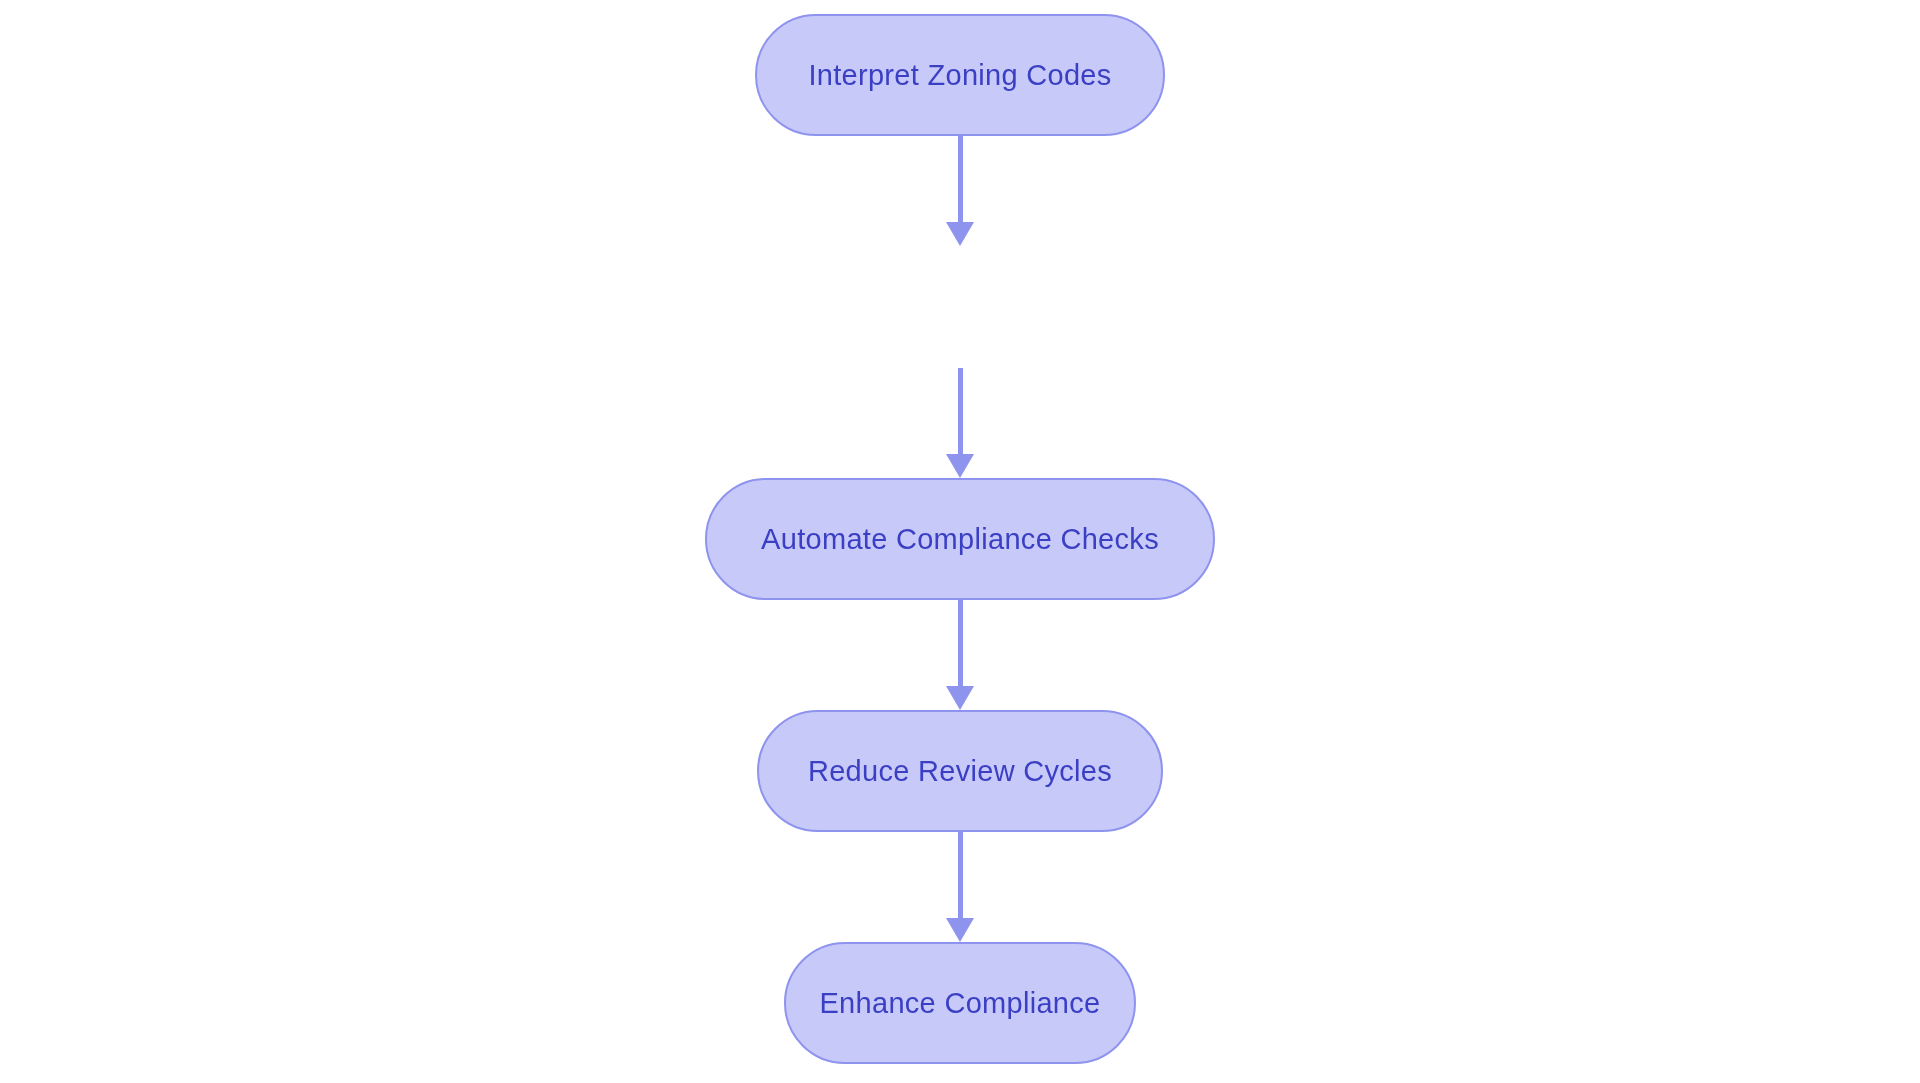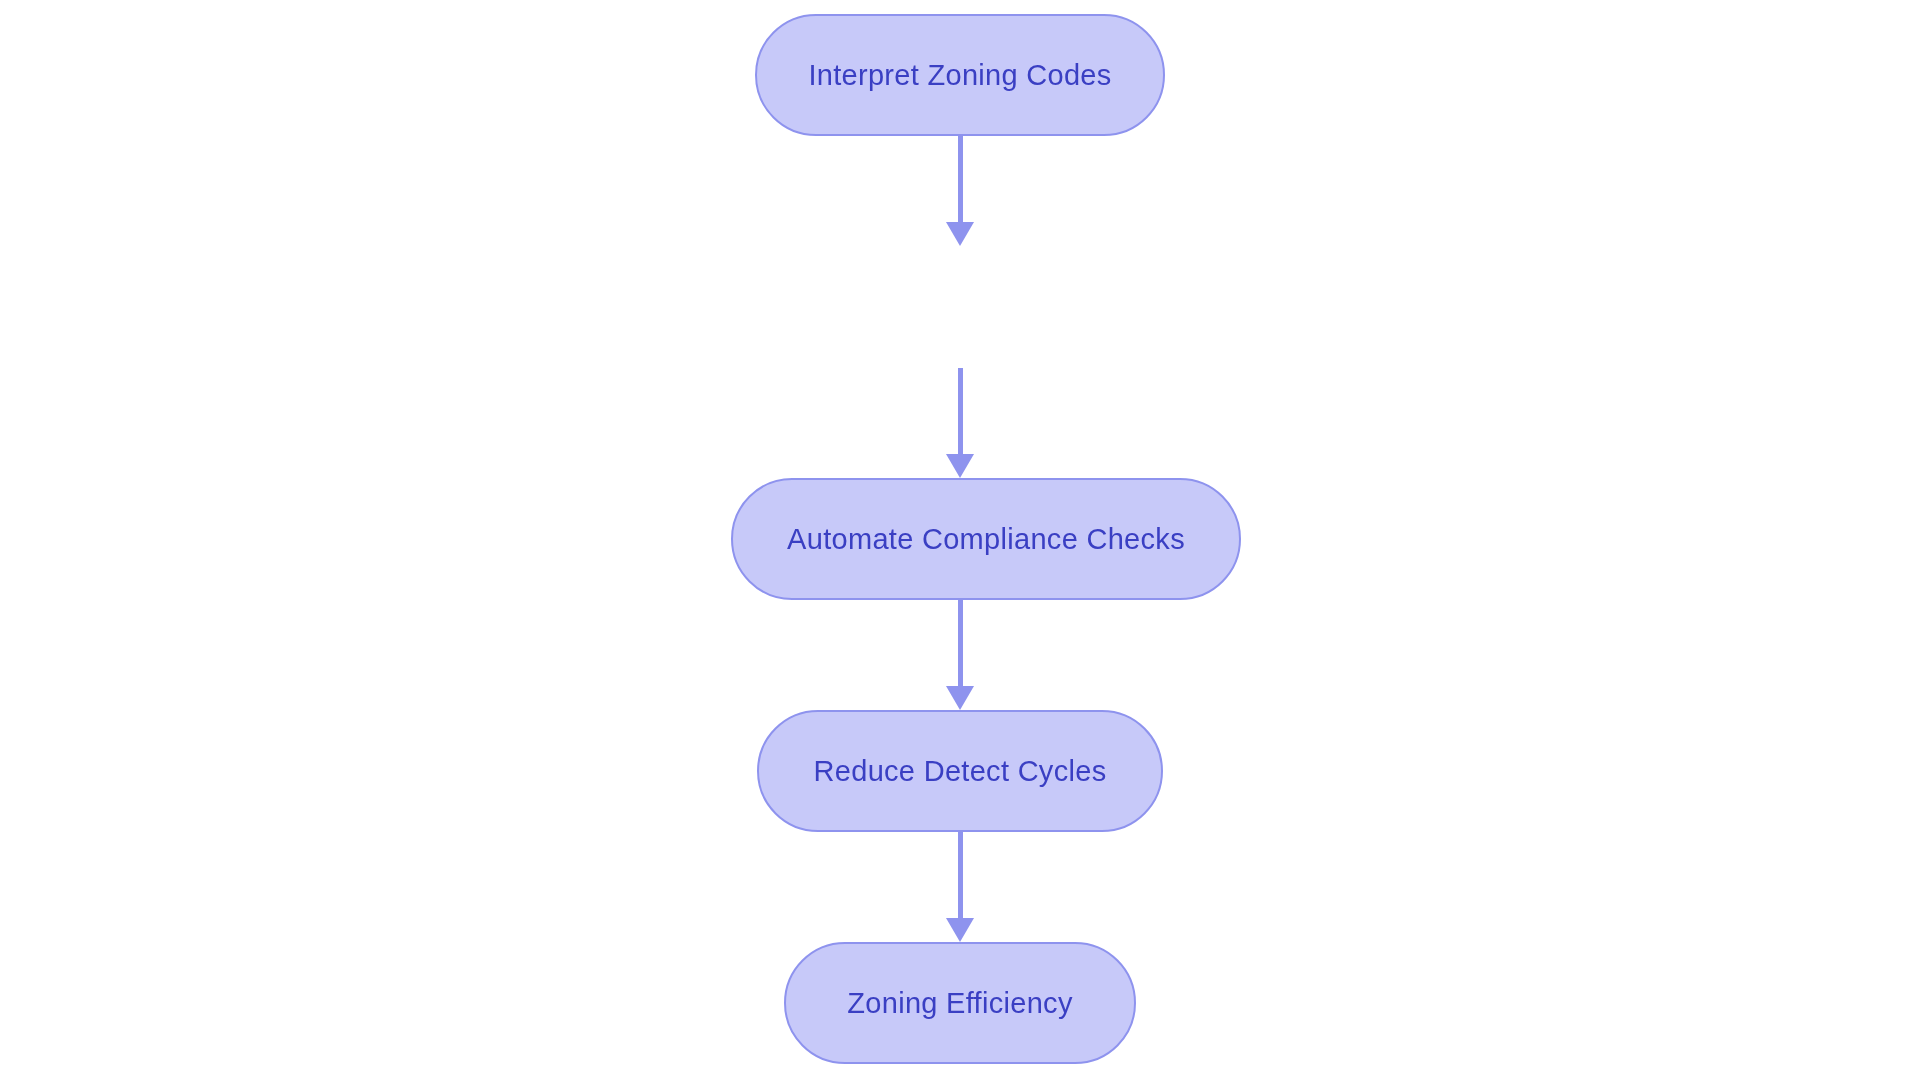--- a/index.html
+++ b/index.html
@@ -49,21 +49,21 @@
   .arrow-head {
     width: 0;
     height: 0;
     border-left: 14px solid transparent;
     border-right: 14px solid transparent;
     border-top: 24px solid var(--arrow-color, #8e93ee);
   }
   
   .n0 { left: 755px; top: 14px;  width: 410px; }
   .n1 { left: 739px; top: 246px; width: 442px; }
-  .n2 { left: 731px; top: 478px; width: 510px; text-align: center; }
+  .n2 { left: 705px; top: 478px; width: 510px; text-align: center; }
   .n3 { left: 757px; top: 710px; width: 406px; }
   .n4 { left: 784px; top: 942px; width: 352px; }
   
   .a0 { left: 946px; top: 136px; }
   .a1 { left: 946px; top: 368px; }
   .a2 { left: 946px; top: 600px; }
   .a3 { left: 946px; top: 832px; }
 </style>
 </head>
 <body>
@@ -88,25 +88,25 @@
   <div class="node n2">
     <span class="node-label">Automate Compliance Checks</span>
   </div>
 
   <div class="arrow a2">
     <div class="arrow-shaft"></div>
     <div class="arrow-head"></div>
   </div>
 
   <div class="node n3">
-    <span class="node-label">Reduce Detect Cycles</span>
+    <span class="node-label">Reduce Review Cycles</span>
   </div>
 
   <div class="arrow a3">
     <div class="arrow-shaft"></div>
     <div class="arrow-head"></div>
   </div>
 
   <div class="node n4">
-    <span class="node-label">Zoning Efficiency</span>
+    <span class="node-label">Enhance Compliance</span>
   </div>
 
 </div>
 
 </body></html>

